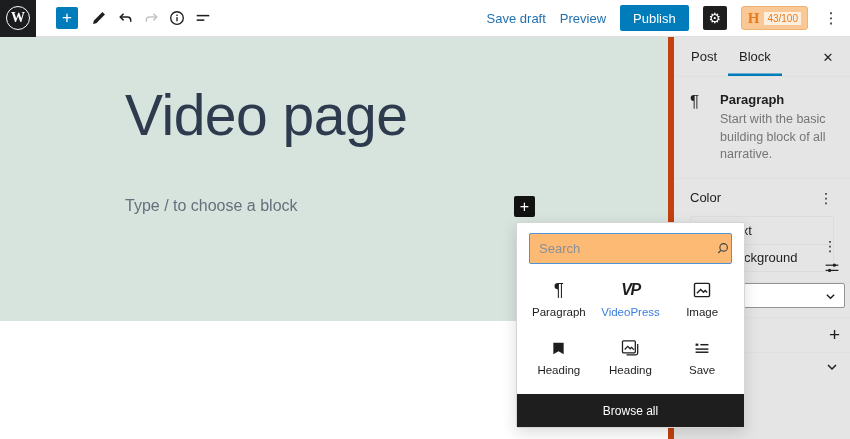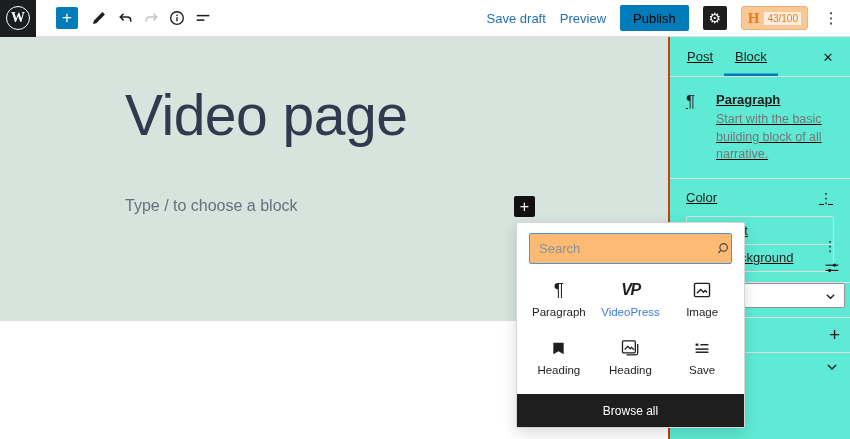--- a/index.html
+++ b/index.html
@@ -14,21 +14,21 @@
   .wp-logo { width:36px; height:37px; background:#1b1d1f; display:flex; align-items:center; justify-content:center; cursor:pointer; }
   .wp-circle { width:24px; height:24px; border:1.6px solid #fff; border-radius:50%; color:#fff;
                font-family:"Liberation Serif", serif; font-weight:bold; font-size:14px;
                display:flex; align-items:center; justify-content:center; }
   .tb-plus { width:22px; height:22px; margin-left:20px; background:#007cba; border:none; border-radius:2px;
              color:#fff; font-size:17px; line-height:20px; cursor:pointer; display:flex; align-items:center; justify-content:center; }
   .tb-icons { display:flex; align-items:center; margin-left:8px; }
   .tb-icon { width:26px; height:26px; display:flex; align-items:center; justify-content:center; cursor:pointer; }
   .tb-right { margin-left:auto; display:flex; align-items:center; gap:14px; padding-right:10px; }
   .tb-link { font-size:13px; color:#2271b1; cursor:pointer; text-decoration:none; }
-  .publish-btn { background:#007cba; color:#000000; border:none; border-radius:2px; height:26px; padding:0 13px;
+  .publish-btn { background:#007cba; color:#ffffff; border:none; border-radius:2px; height:26px; padding:0 13px;
                  font-size:13px; font-family:inherit; cursor:pointer; }
   .gear-btn { width:24px; height:24px; background:#1e1e1e; color:#fff; border:none; border-radius:2px;
               font-size:14px; line-height:24px; cursor:pointer; display:flex; align-items:center; justify-content:center; }
   .headline-badge { height:24px; background:#f9c895; border:1px solid #f0b275; border-radius:3px;
                     display:flex; align-items:center; gap:5px; padding:0 6px; cursor:pointer; }
   .headline-letter { font-family:"Liberation Serif", serif; font-weight:bold; font-size:15px; color:#e87b1c; }
   .headline-chip { background:rgba(255,255,255,0.7); border-radius:0; font-size:10px; color:#e87b1c; padding:1px 3px; }
   .tb-more { font-size:15px; color:#1e1e1e; cursor:pointer; width:18px; text-align:center; }
 
   
@@ -54,22 +54,22 @@
                 cursor:pointer; border-radius:2px; }
   .block-item .bi-icon { height:26px; display:flex; align-items:center; justify-content:center; color:#1e1e1e; }
   .bi-label { font-size:11.5px; color:#1e1e1e; margin-top:3px; }
   .bi-label.accent { color:#3a7ddb; }
   .pilcrow-glyph { font-size:19px; color:#1e1e1e; }
   .vp-glyph { font-weight:900; font-style:italic; font-size:16px; letter-spacing:-1.5px; color:#000; }
   .popup-footer { position:absolute; bottom:0; left:0; right:0; height:33px; background:#1e1e1e; color:#fff;
                   font-size:12px; display:flex; align-items:center; justify-content:center; cursor:pointer; }
 
   
-  .sidebar { position:absolute; top:37px; left:668px; width:182px; height:402px; background:#5eead4;
-             border-left:2px solid #c2410c;text-decoration:underline; }
+  .sidebar { position:absolute; top:37px; left:668px; width:182px; height:402px; background:#e5e5e5;
+             border-left:6px solid #c2410c; }
   .sb-tabs { height:40px; border-bottom:1px solid #e0e0e0; display:flex; align-items:stretch; padding-left:6px; position:relative; }
   .sb-tab { padding:0 11px; font-size:13px; color:#1e1e1e; display:flex; align-items:center; cursor:pointer; }
   .sb-tab.active { box-shadow:inset 0 -2.5px 0 #007cba; font-weight:500; }
   .sb-close { position:absolute; right:10px; top:0; height:40px; width:24px; display:flex; align-items:center;
               justify-content:center; font-size:13px; color:#1e1e1e; cursor:pointer; }
   .block-card { padding:15px 16px 14px; border-bottom:1px solid #e0e0e0; display:flex; gap:12px; }
   .bc-icon { font-size:17px; color:#1e1e1e; width:18px; flex:none; }
   .bc-title { font-size:13px; font-weight:600; color:#1e1e1e; margin-bottom:4px; }
   .bc-desc { font-size:12.5px; color:#757575; line-height:1.4; }
   .color-panel { padding:9px 16px 10px; border-bottom:1px solid #e0e0e0; }

